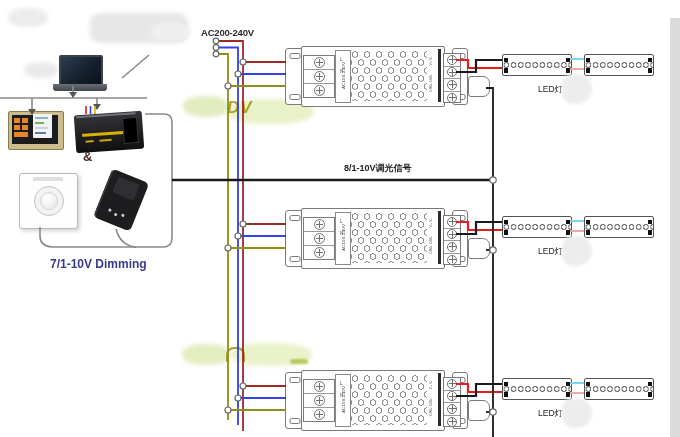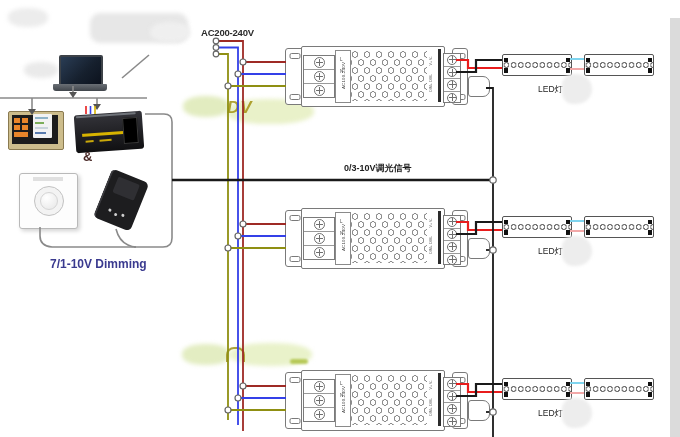--- a/index.html
+++ b/index.html
@@ -172,21 +172,21 @@
   <div class="abs remote">
     <div class="rscr"></div>
     <div class="rdot" style="left:10px;top:38px;"></div>
     <div class="rdot" style="left:17px;top:40px;"></div>
     <div class="rdot" style="left:24px;top:38px;"></div>
   </div>
 
   <div class="abs lbl-dimming">7/1-10V Dimming</div>
 
   <div class="abs lbl-ac">AC200-240V</div>
-  <div class="abs lbl-dimsig">0/3-10V调光信号</div>
+  <div class="abs lbl-dimsig">8/1-10V调光信号</div>
 
   <div class="row" style="transform:translateY(0px);">
     <div class="driver">
       <div class="flange fl">
           <div class="slot s1"></div>
           <div class="slot s2"></div>
         </div>
       <div class="flange fr">
           <div class="slot s1"></div>
           <div class="slot s2"></div>

